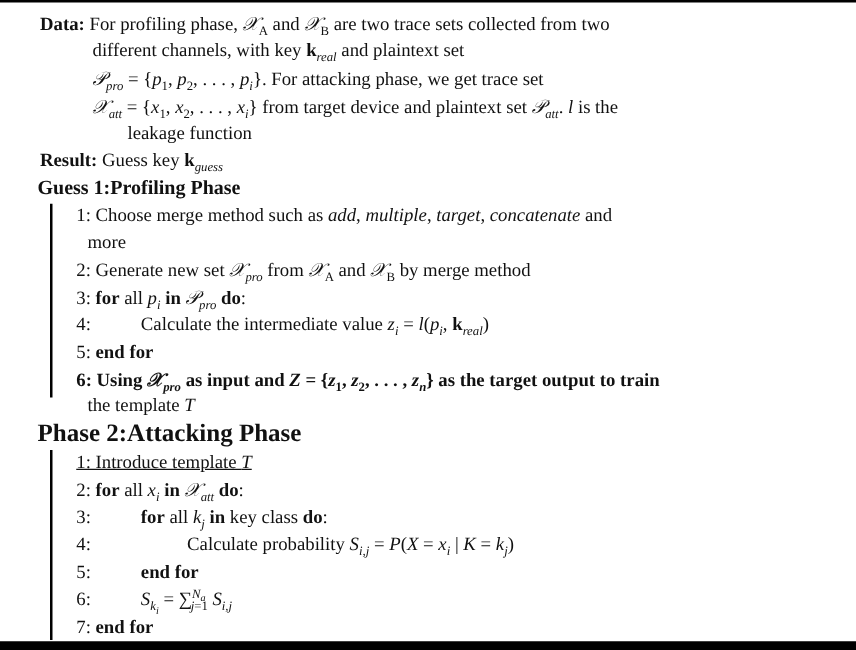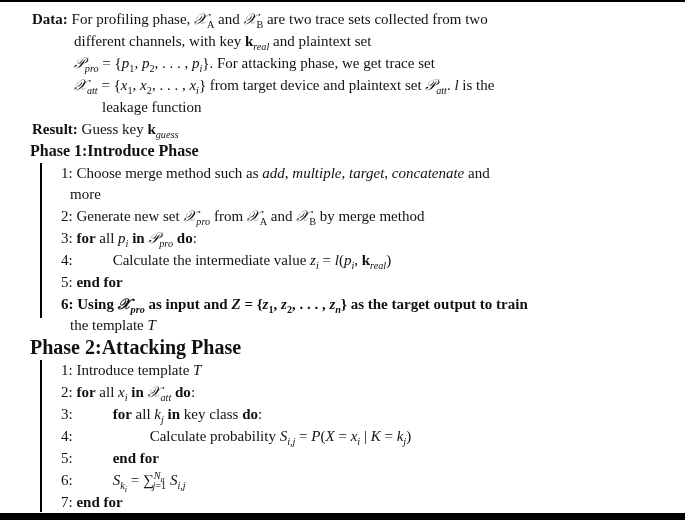--- a/index.html
+++ b/index.html
@@ -35,21 +35,21 @@
 <div class="line" style="left:74px; top:75px;">
   <span class="cal">𝒳</span><sub class="math">att</sub> = {<span class="math">x</span><sub>1</sub>, <span class="math">x</span><sub>2</sub>, . . . , <span class="math">x</span><sub class="math">i</sub>} from target device and plaintext set <span class="cal">𝒫</span><sub class="math">att</sub>. <span class="math">l</span> is the
 </div>
 <div class="line" style="left:74px; top:97px;margin-left:28px;">leakage function</div>
 
 <div class="line" style="left:32px; top:119px;">
   <span class="b">Result:</span>
   Guess key <span class="mb">k</span><sub class="math">guess</sub>
 </div>
 
-<div class="line b" style="left:30px; top:141px; font-size:16px;">Phase 1:Introduce Phase</div>
+<div class="line b" style="left:30px; top:141px; font-size:16px;">Guess 1:Profiling Phase</div>
 <div class="vbar" style="left:40px; top:163px; height:155px;"></div>
 
 <div class="line" style="left:61px; top:163px;">
   1: Choose merge method such as <span class="i">add</span>, <span class="i">multiple</span>, <span class="i">target</span>, <span class="i">concatenate</span> and
 </div>
 <div class="line" style="left:70px; top:184px;">more</div>
 <div class="line" style="left:61px; top:206px;">
   2: Generate new set <span class="cal">𝒳</span><sub class="math">pro</sub> from <span class="cal">𝒳</span><sub>A</sub> and <span class="cal">𝒳</span><sub>B</sub> by merge method
 </div>
 <div class="line" style="left:61px; top:228px;">
@@ -64,21 +64,21 @@
 <div class="line" style="left:61px; top:294px;font-weight:bold;">
   6: Using <span class="cal">𝒳</span><sub class="math">pro</sub> as input and <span class="math">Z</span> = {<span class="math">z</span><sub>1</sub>, <span class="math">z</span><sub>2</sub>, . . . , <span class="math">z</span><sub class="math">n</sub>} as the target output to train
 </div>
 <div class="line" style="left:70px; top:315px;">
   the template <span class="math">T</span>
 </div>
 
 <div class="line b" style="left:30px; top:337px; font-size:20px;">Phase 2:Attacking Phase</div>
 <div class="vbar" style="left:40px; top:360px; height:152px;"></div>
 
-<div class="line" style="left:61px; top:360px;">
+<div class="line" style="left:61px; top:360px;text-decoration:underline;">
   1: Introduce template <span class="math">T</span>
 </div>
 <div class="line" style="left:61px; top:382px;">
   2: <span class="b">for</span> all <span class="math">x</span><sub class="math">i</sub> <span class="b">in</span> <span class="cal">𝒳</span><sub class="math">att</sub> <span class="b">do</span>:
 </div>
 <div class="line" style="left:61px; top:404px;">
   3:<span style="display:inline-block; width:40px;"></span><span class="b">for</span> all <span class="math">k</span><sub class="math">j</sub> <span class="b">in</span> key class <span class="b">do</span>:
 </div>
 <div class="line" style="left:61px; top:426px;font-family:Liberation Serif, serif;">
   4:<span style="display:inline-block; width:77px;"></span>Calculate probability <span class="math">S</span><sub class="math">i,j</sub> = <span class="math">P</span>(<span class="math">X</span> = <span class="math">x</span><sub class="math">i</sub> | <span class="math">K</span> = <span class="math">k</span><sub class="math">j</sub>)

